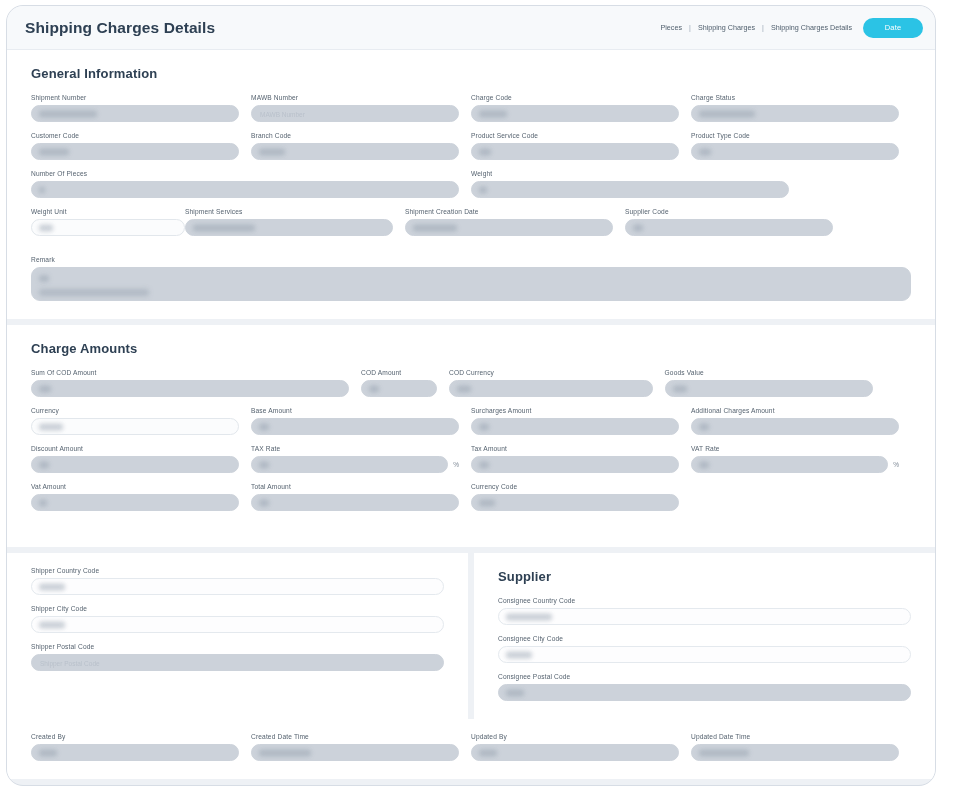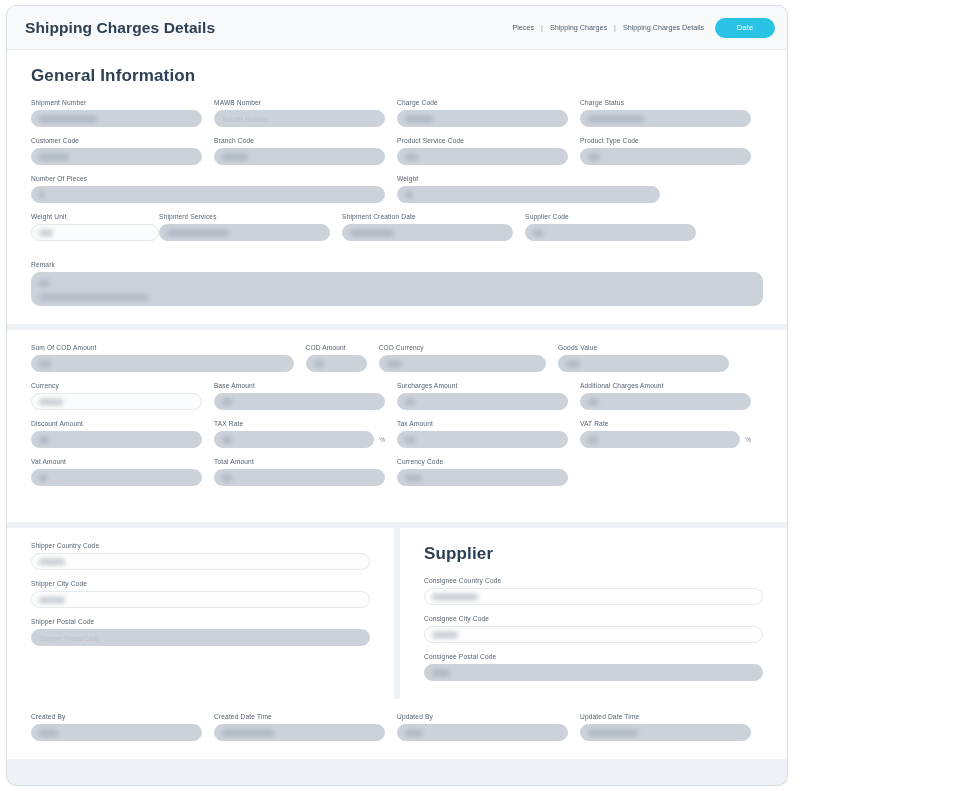--- a/index.html
+++ b/index.html
@@ -6,24 +6,24 @@
   html, body {
     margin: 0; padding: 0;
     width: 978px; height: 791px;
     background: #ffffff;
     font-family: "Liberation Sans", sans-serif;
     -webkit-font-smoothing: antialiased;
   }
   .page-frame {
     position: absolute;
     left: 6px; top: 5px;
-    width: 782px; height: 781px;
+    width: 930px; height: 781px;
     background: #eef1f5;
     border: 1px solid #d7dde5;
-    border-radius: 10px;
+    border-radius: 17px;
     overflow: hidden;
   }
   
   .app-header {
     height: 44px;
     background: #f7f9fb;
     display: flex;
     align-items: center;
     justify-content: space-between;
     padding: 0 12px 0 18px;
@@ -57,21 +57,21 @@
   
   .scroll-body { padding: 0; }
   .card {
     background: #ffffff;
     padding: 14px 24px 16px 24px;
   }
   .card + .card { margin-top: 6px; }
   .split-row { display: flex; gap: 6px; }
   .split-row > .card { flex: 1; margin-top: 6px; }
   .section-title {
-    font-size: 17px;
+    font-size: 13px;
     font-weight: bold;
     color: #2e4053;
     margin: 2px 0 13px 0;
     letter-spacing: .15px;
   }
   
   .grid { display: flex; flex-wrap: wrap; }
   .col-4 { width: 25%; padding-right: 12px; margin-bottom: 10px; }
   .col-8 { width: 50%; padding-right: 12px; margin-bottom: 10px; }
   .col-12 { width: 100%; padding-right: 0; margin-bottom: 10px; }
@@ -259,20 +259,21 @@
           <div class="ctl tall">
             <span class="val" style="width:10px"></span>
             <span class="val2" style="width:110px"></span>
           </div>
         </div>
 
       </div>
     </div>
 
     <div class="card">
+      <div class="section-title">Charge Amounts</div>
       <div class="grid">
 
         <div class="col-6">
           <span class="field-label">Sum Of COD Amount</span>
           <div class="ctl">
               <span class="val" style="width:12px"></span>
             </div>
         </div>
         <div class="col-2" style="width:10%">
           <span class="field-label">COD Amount</span>

